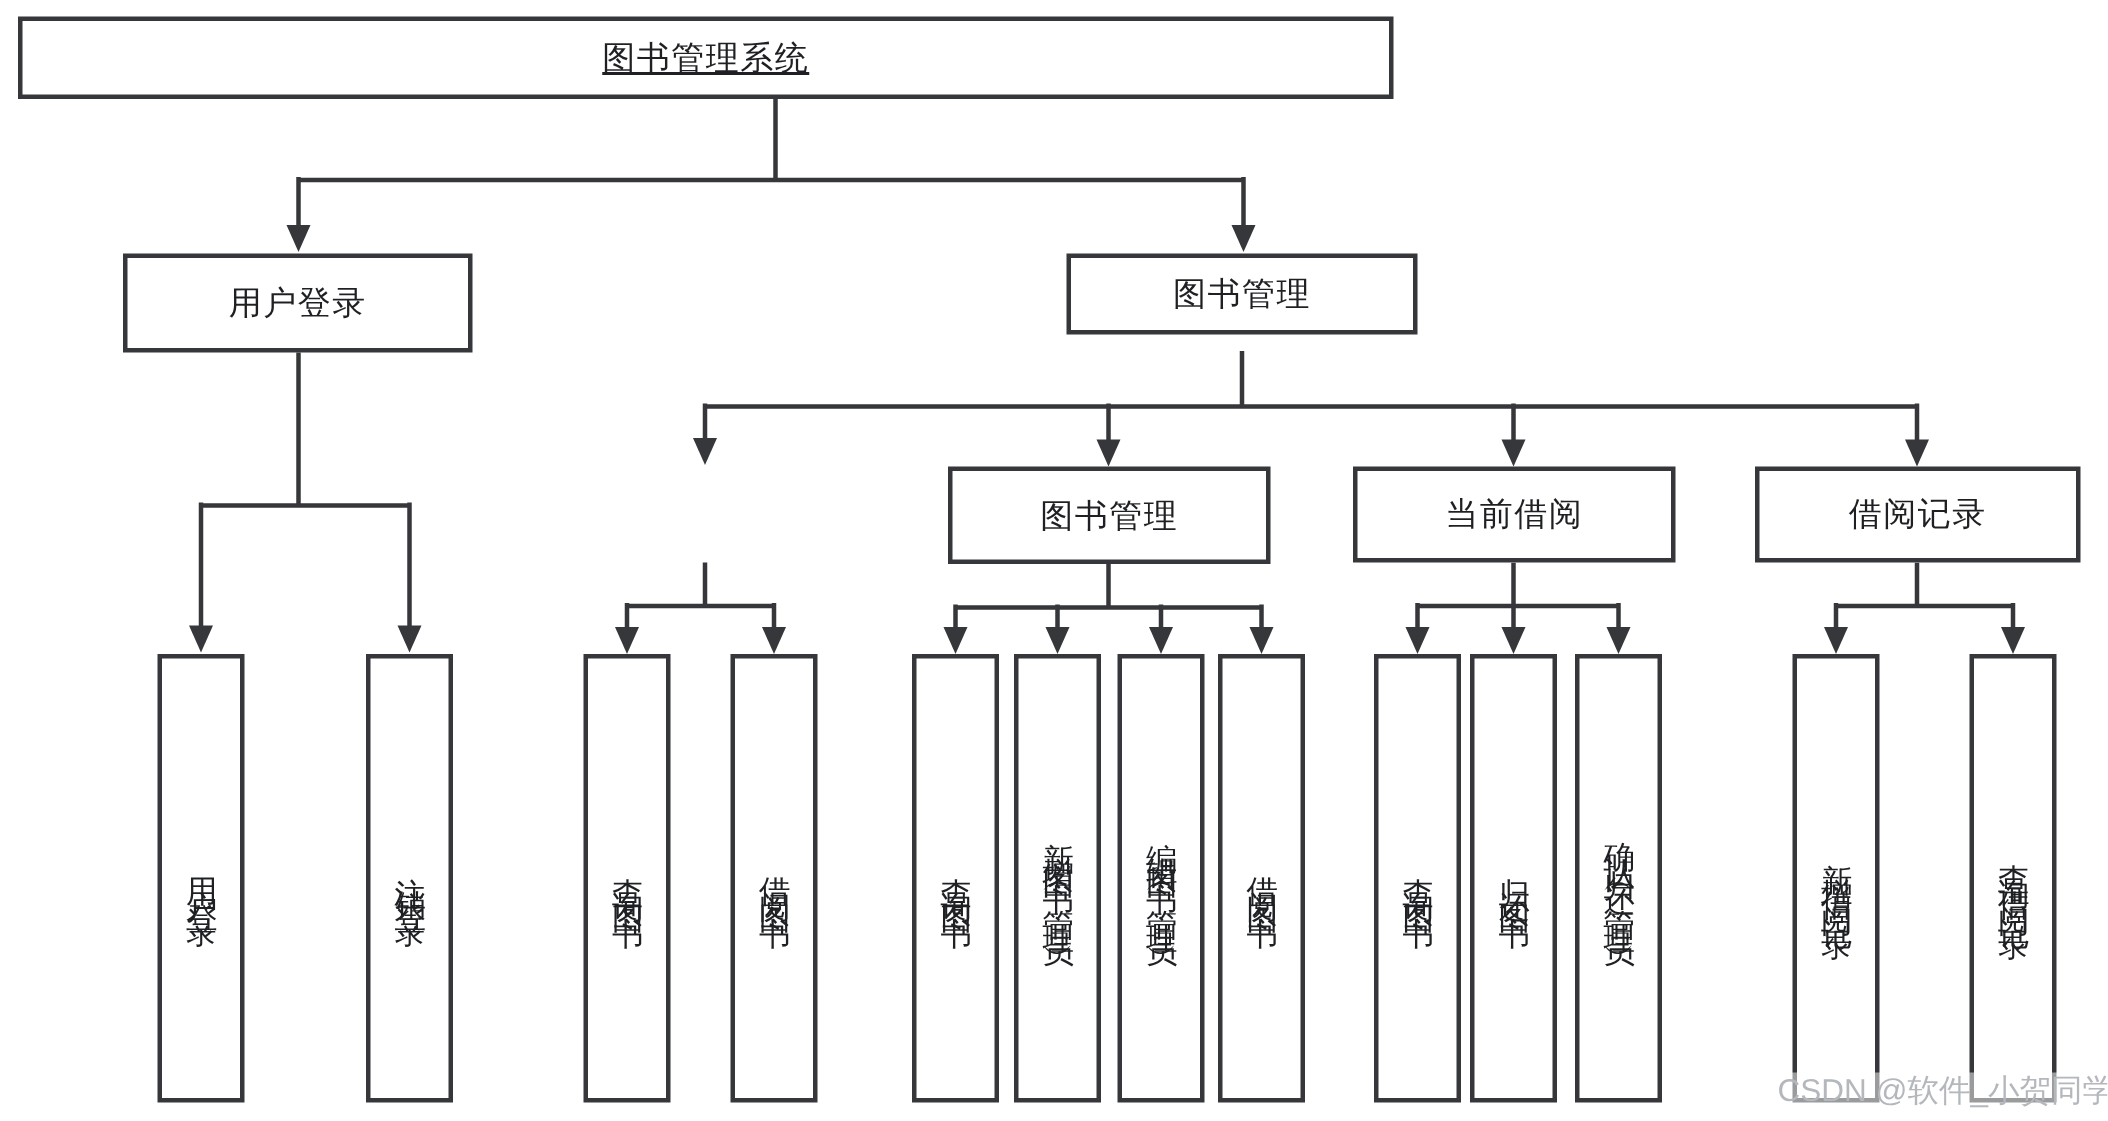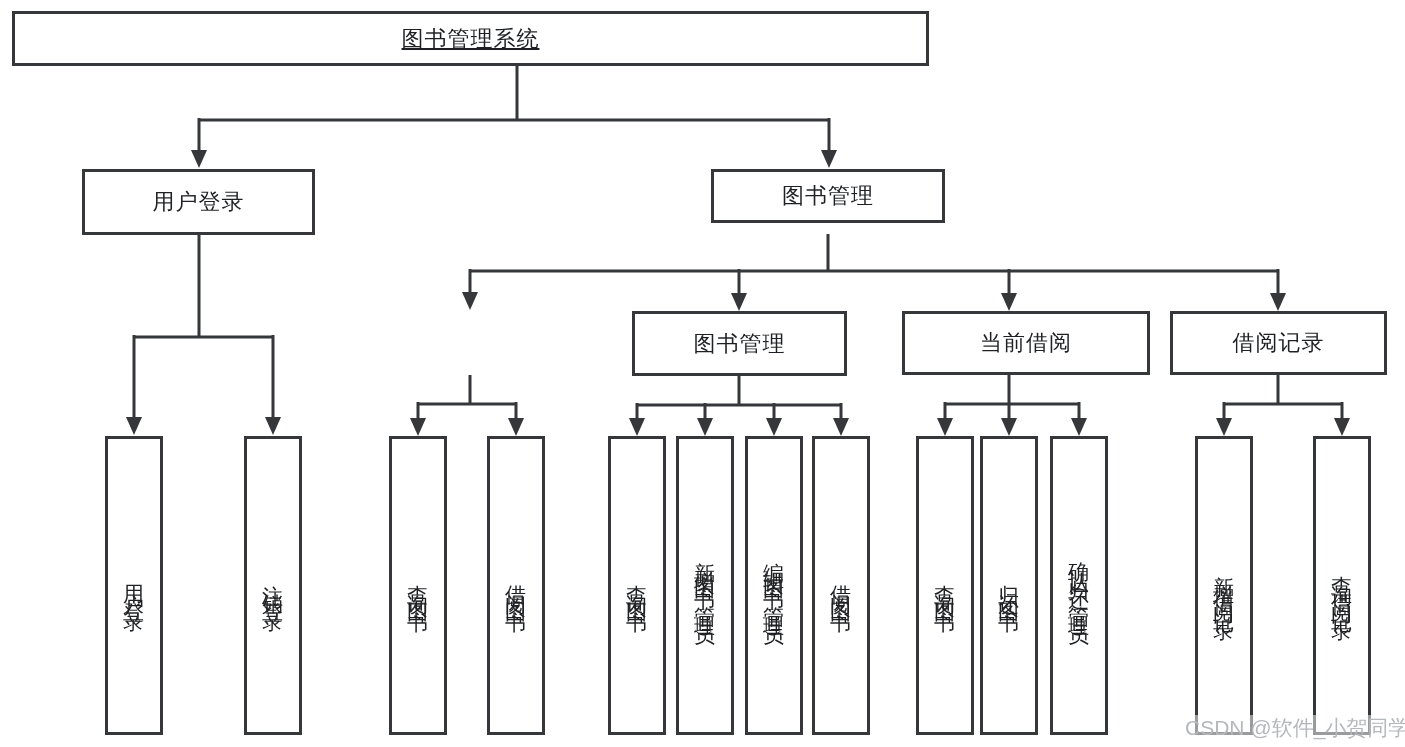--- a/index.html
+++ b/index.html
@@ -16,21 +16,21 @@
   .box.v span{
     writing-mode:vertical-rl;text-orientation:mixed;
     font-size:21px;letter-spacing:9px;line-height:1;white-space:nowrap;
   }
   
   .n-root{left:12px;top:11px;width:917px;height:55px;text-decoration:underline;}
   .n-userlogin{left:82px;top:169px;width:233px;height:66px;}
   .n-bookmgmt{left:711px;top:169px;width:234px;height:54px;}
   .n-newrec{left:362px;top:310px;width:215px;height:65px;}
   .n-borrow{left:632px;top:311px;width:215px;height:65px;}
-  .n-current{left:902px;top:311px;width:248px;height:64px;}
+  .n-current{left:902px;top:311px;width:215px;height:64px;}
   .n-records{left:1170px;top:311px;width:217px;height:64px;}
   .leaf{top:436px;width:58px;height:299px;}
   .l-1a{left:105px;}  .l-1b{left:244px;}
   .l-2a{left:389px;}  .l-2b{left:487px;}
   .l-3a{left:608px;}  .l-3b{left:676px;}  .l-3c{left:745px;}  .l-3d{left:812px;}
   .l-4a{left:916px;}  .l-4b{left:980px;}  .l-4c{left:1050px;}
   .l-5a{left:1195px;} .l-5b{left:1313px;}
   .watermark{
     position:absolute;left:1183px;top:715px;z-index:3;white-space:nowrap;
     font-size:21px;color:var(--watermark,#b4b8bd);

